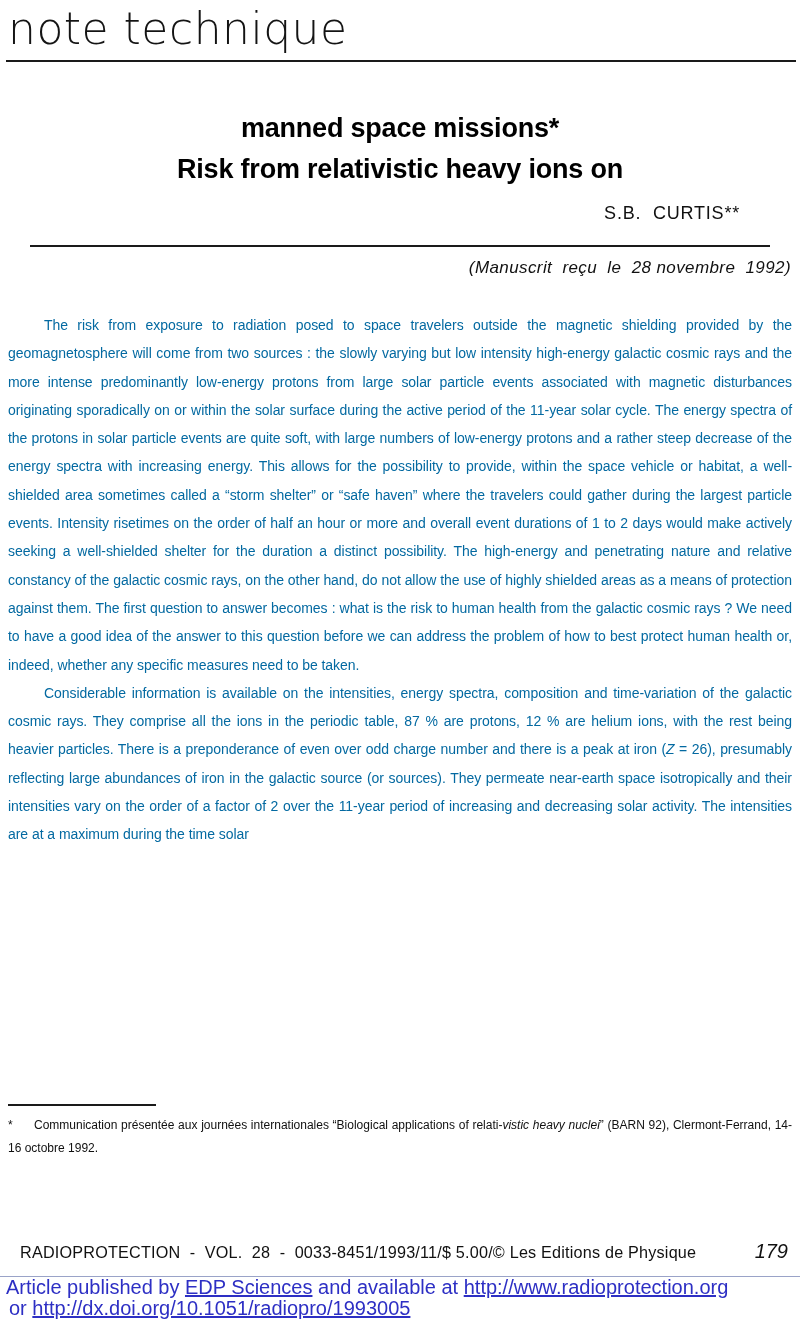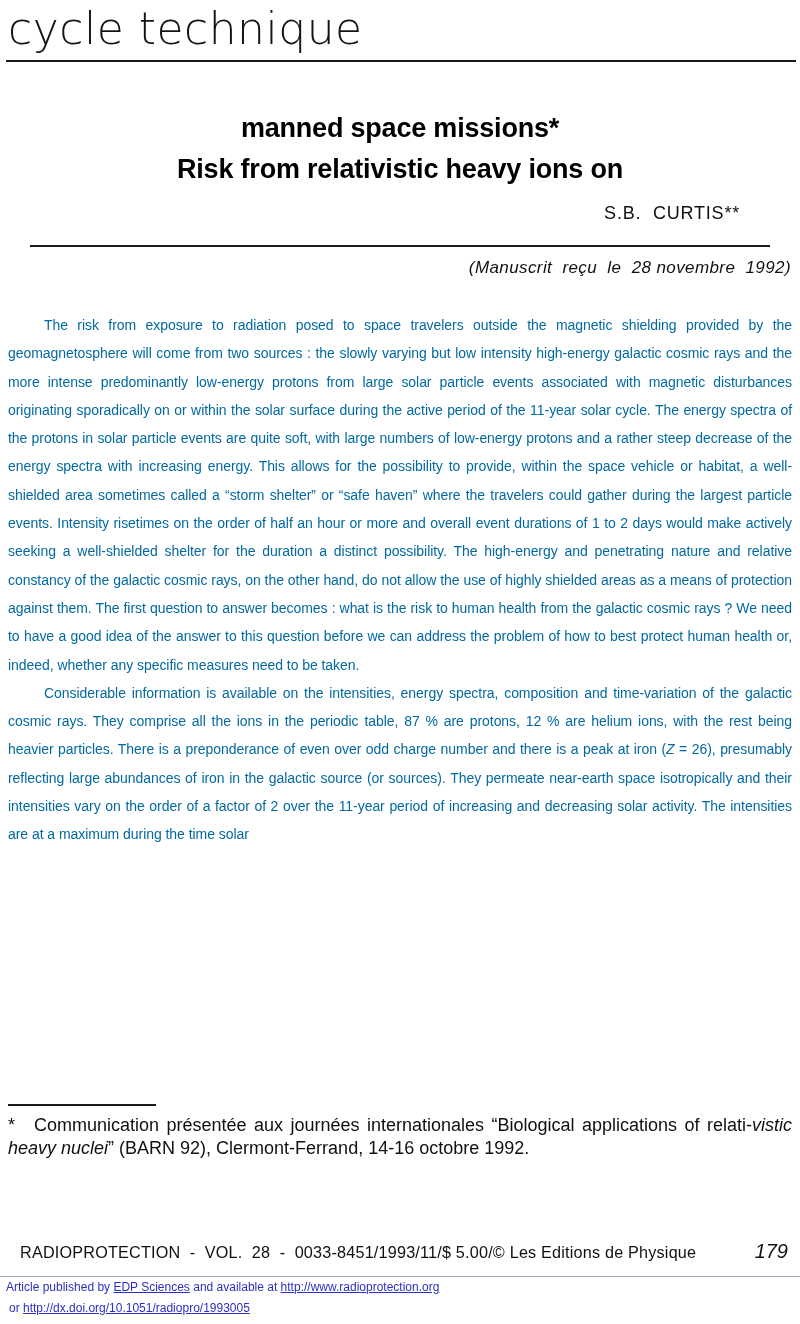--- a/index.html
+++ b/index.html
@@ -102,21 +102,21 @@
   }
   .body-text p + p { margin-top: 0; }
   .ital { font-style: italic; }
 
   
   .footnotes {
     position: absolute;
     left: 8px;
     top: 1114px;
     width: 784px;
-    font-size: 18px;
+    font-size: 12px;
     line-height: 22.6px;
     text-align: justify;
     color: #101010;
   }
   .footnotes p { margin: 0; }
   .fn-mark { display: inline-block; min-width: 26px; }
 
   
   .journal-line {
     position: absolute;
@@ -140,37 +140,37 @@
   
   .edp-banner {
     position: absolute;
     left: 0;
     top: 1276px;
     width: 800px;
     height: 48px;
     background: #ffffff;
     border-top: 1px solid #9aa3c8;
     color: #2d2fc4;
-    font-size: 12px;
+    font-size: 20px;
     line-height: 21px;
   }
   .edp-banner .bline { padding-left: 6px; }
   .edp-banner .bline.second { padding-left: 9px; }
   .edp-link {
     color: #2d2fc4;
     text-decoration: underline;
     cursor: pointer;
   }
 </style>
 </head>
 <body>
 
 <div class="page">
 
-  <div class="running-head">cycle technique</div>
+  <div class="running-head">note technique</div>
 
   <div class="rule rule-top"></div>
 
   <div class="article-title">
     <span class="tline">manned space missions*</span>
     <span class="tline">Risk from relativistic heavy ions on</span>
   </div>
 
   <div class="author">S.B.  CURTIS**</div>
 

